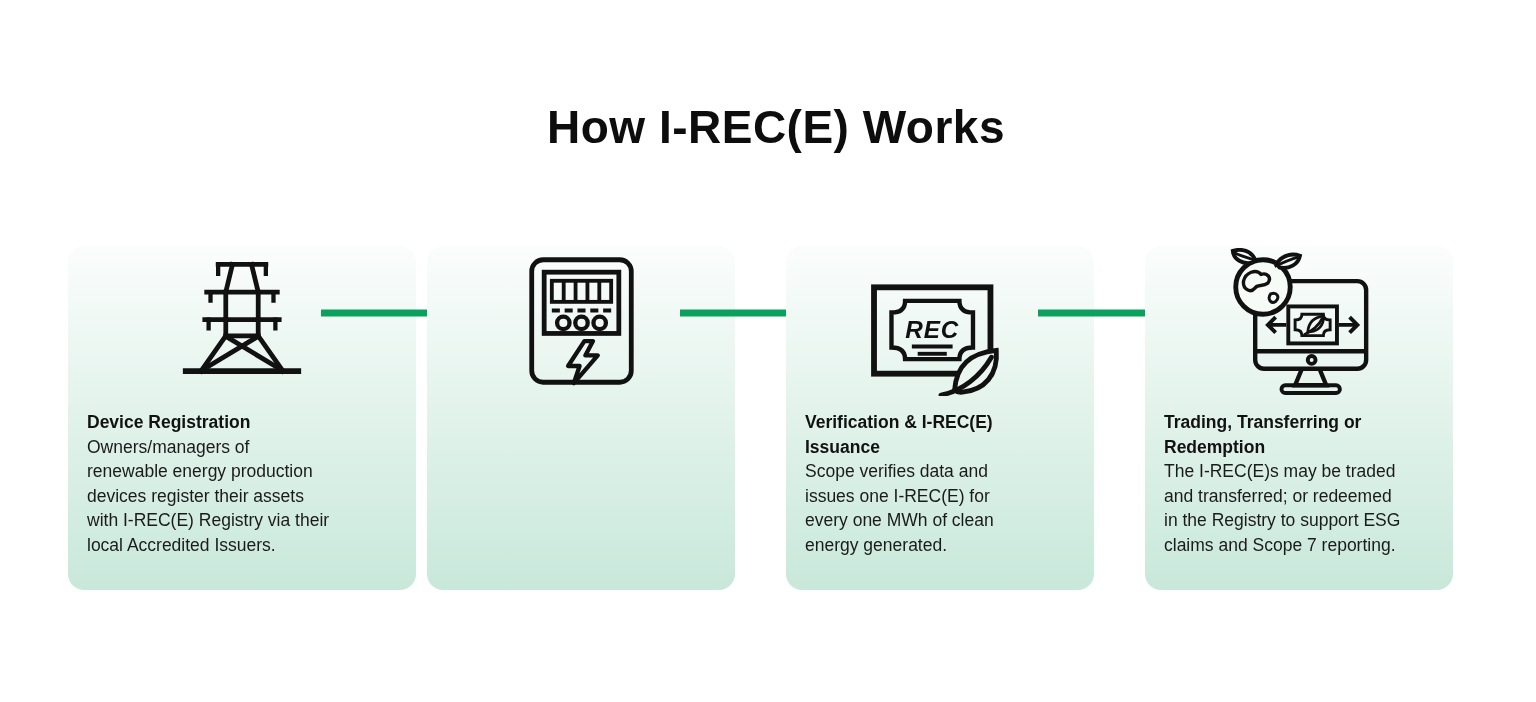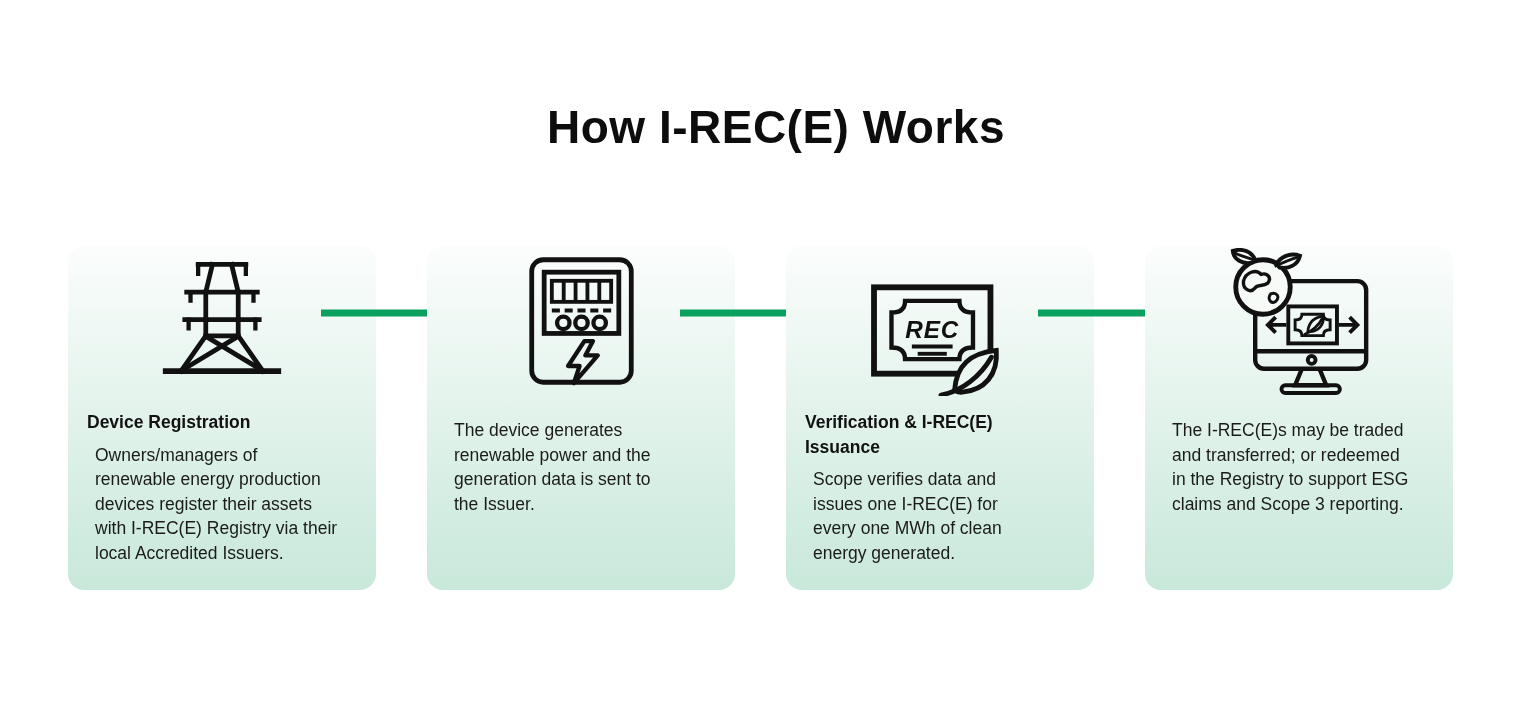--- a/index.html
+++ b/index.html
@@ -28,21 +28,21 @@
     padding-left: 8px;
   }
   .card {
     position: absolute;
     top: 246px;
     width: 308px;
     height: 344px;
     border-radius: 16px;
     background: linear-gradient(180deg, var(--card-top) 0%, var(--card-bottom) 100%);
   }
-  #card-0 { left: 68px; }
+  #card-0 { left: 68px; padding-left: 40px; }
   #card-1 { left: 427px; }
   #card-2 { left: 786px; }
   #card-3 { left: 1145px; }
   .icon-box {
     position: absolute;
     top: 0;
     left: 0;
     width: 100%;
     height: 152px;
     display: flex;
@@ -68,21 +68,21 @@
     white-space: pre-line;
     color: #121212;
     margin: 0;
   }
   .card-body {
     font-size: 17.5px;
     font-weight: 400;
     line-height: 24.5px;
     white-space: pre-line;
     color: #1b1b1b;
-    margin: 8px;
+    margin: 0;
   }
   .flow-arrow {
     position: absolute;
     top: 293px;
     width: 162px;
     height: 40px;
     color: var(--accent);
   }
   #arrow-0 { left: 321px; }
   #arrow-1 { left: 680px; }
@@ -141,24 +141,20 @@
           <path d="M41.4 28 V50 M53.8 28 V50 M66.2 28 V50 M78.6 28 V50" stroke-width="4"></path>
           <line x1="29" y1="59" x2="91" y2="59" stroke-width="4" stroke-dasharray="8.4 5"></line>
           <circle cx="41" cy="72" r="6.5" stroke-width="4.5"></circle>
           <circle cx="60" cy="72" r="6.5" stroke-width="4.5"></circle>
           <circle cx="79" cy="72" r="6.5" stroke-width="4.5"></circle>
           <path d="M63 91 L46 117 L58 117 L52 135 L77 106 L64 106 L72 91 Z" stroke-width="4.5" stroke-linejoin="round"></path>
         </g>
       </svg>
     </div>
     <div class="card-text">
-      <p class="card-body">The device generates
-renewable power and the
-generation data is sent to
-the Issuer.</p>
     </div>
   </div>
 
   <svg class="flow-arrow" id="arrow-1" viewBox="0 0 162 40">
     <line x1="0" y1="20" x2="130" y2="20" stroke="currentColor" stroke-width="7"></line>
     <path d="M125 3 L160 20 L125 37 Z" fill="currentColor"></path>
   </svg>
 
   <div class="card" id="card-2">
     <div class="icon-box">
@@ -208,20 +204,22 @@
           <path d="M18 34 C20 25 31 21 36 27 C43 25 47 31 43 36 C38 40 32 37 30 41 C25 47 17 42 18 34 Z" stroke-width="3.5"></path>
           <path d="M46 47 C52 45 56 50 51 55 C46 58 42 52 46 47 Z" stroke-width="3"></path>
           <path d="M30 12 C26 3 16 0 7 3 C8 12 17 17 27 15 Z" fill="#f6fbf8" stroke-width="4"></path>
           <path d="M33 14 C24 10 14 8 7 4" stroke-width="3"></path>
           <path d="M52 16 C58 7 68 5 76 8 C74 17 65 22 55 20 Z" fill="#f6fbf8" stroke-width="4"></path>
           <path d="M50 19 C58 15 68 11 75 9" stroke-width="3"></path>
         </g>
       </svg>
     </div>
     <div class="card-text">
+      <p class="card-title">Trading, Transferring or
+Redemption</p>
       <p class="card-body">The I-REC(E)s may be traded
 and transferred; or redeemed
 in the Registry to support ESG
-claims and Scope 3 reporting.</p>
+claims and Scope 7 reporting.</p>
     </div>
   </div>
 
 </div>
 
 </body></html>

